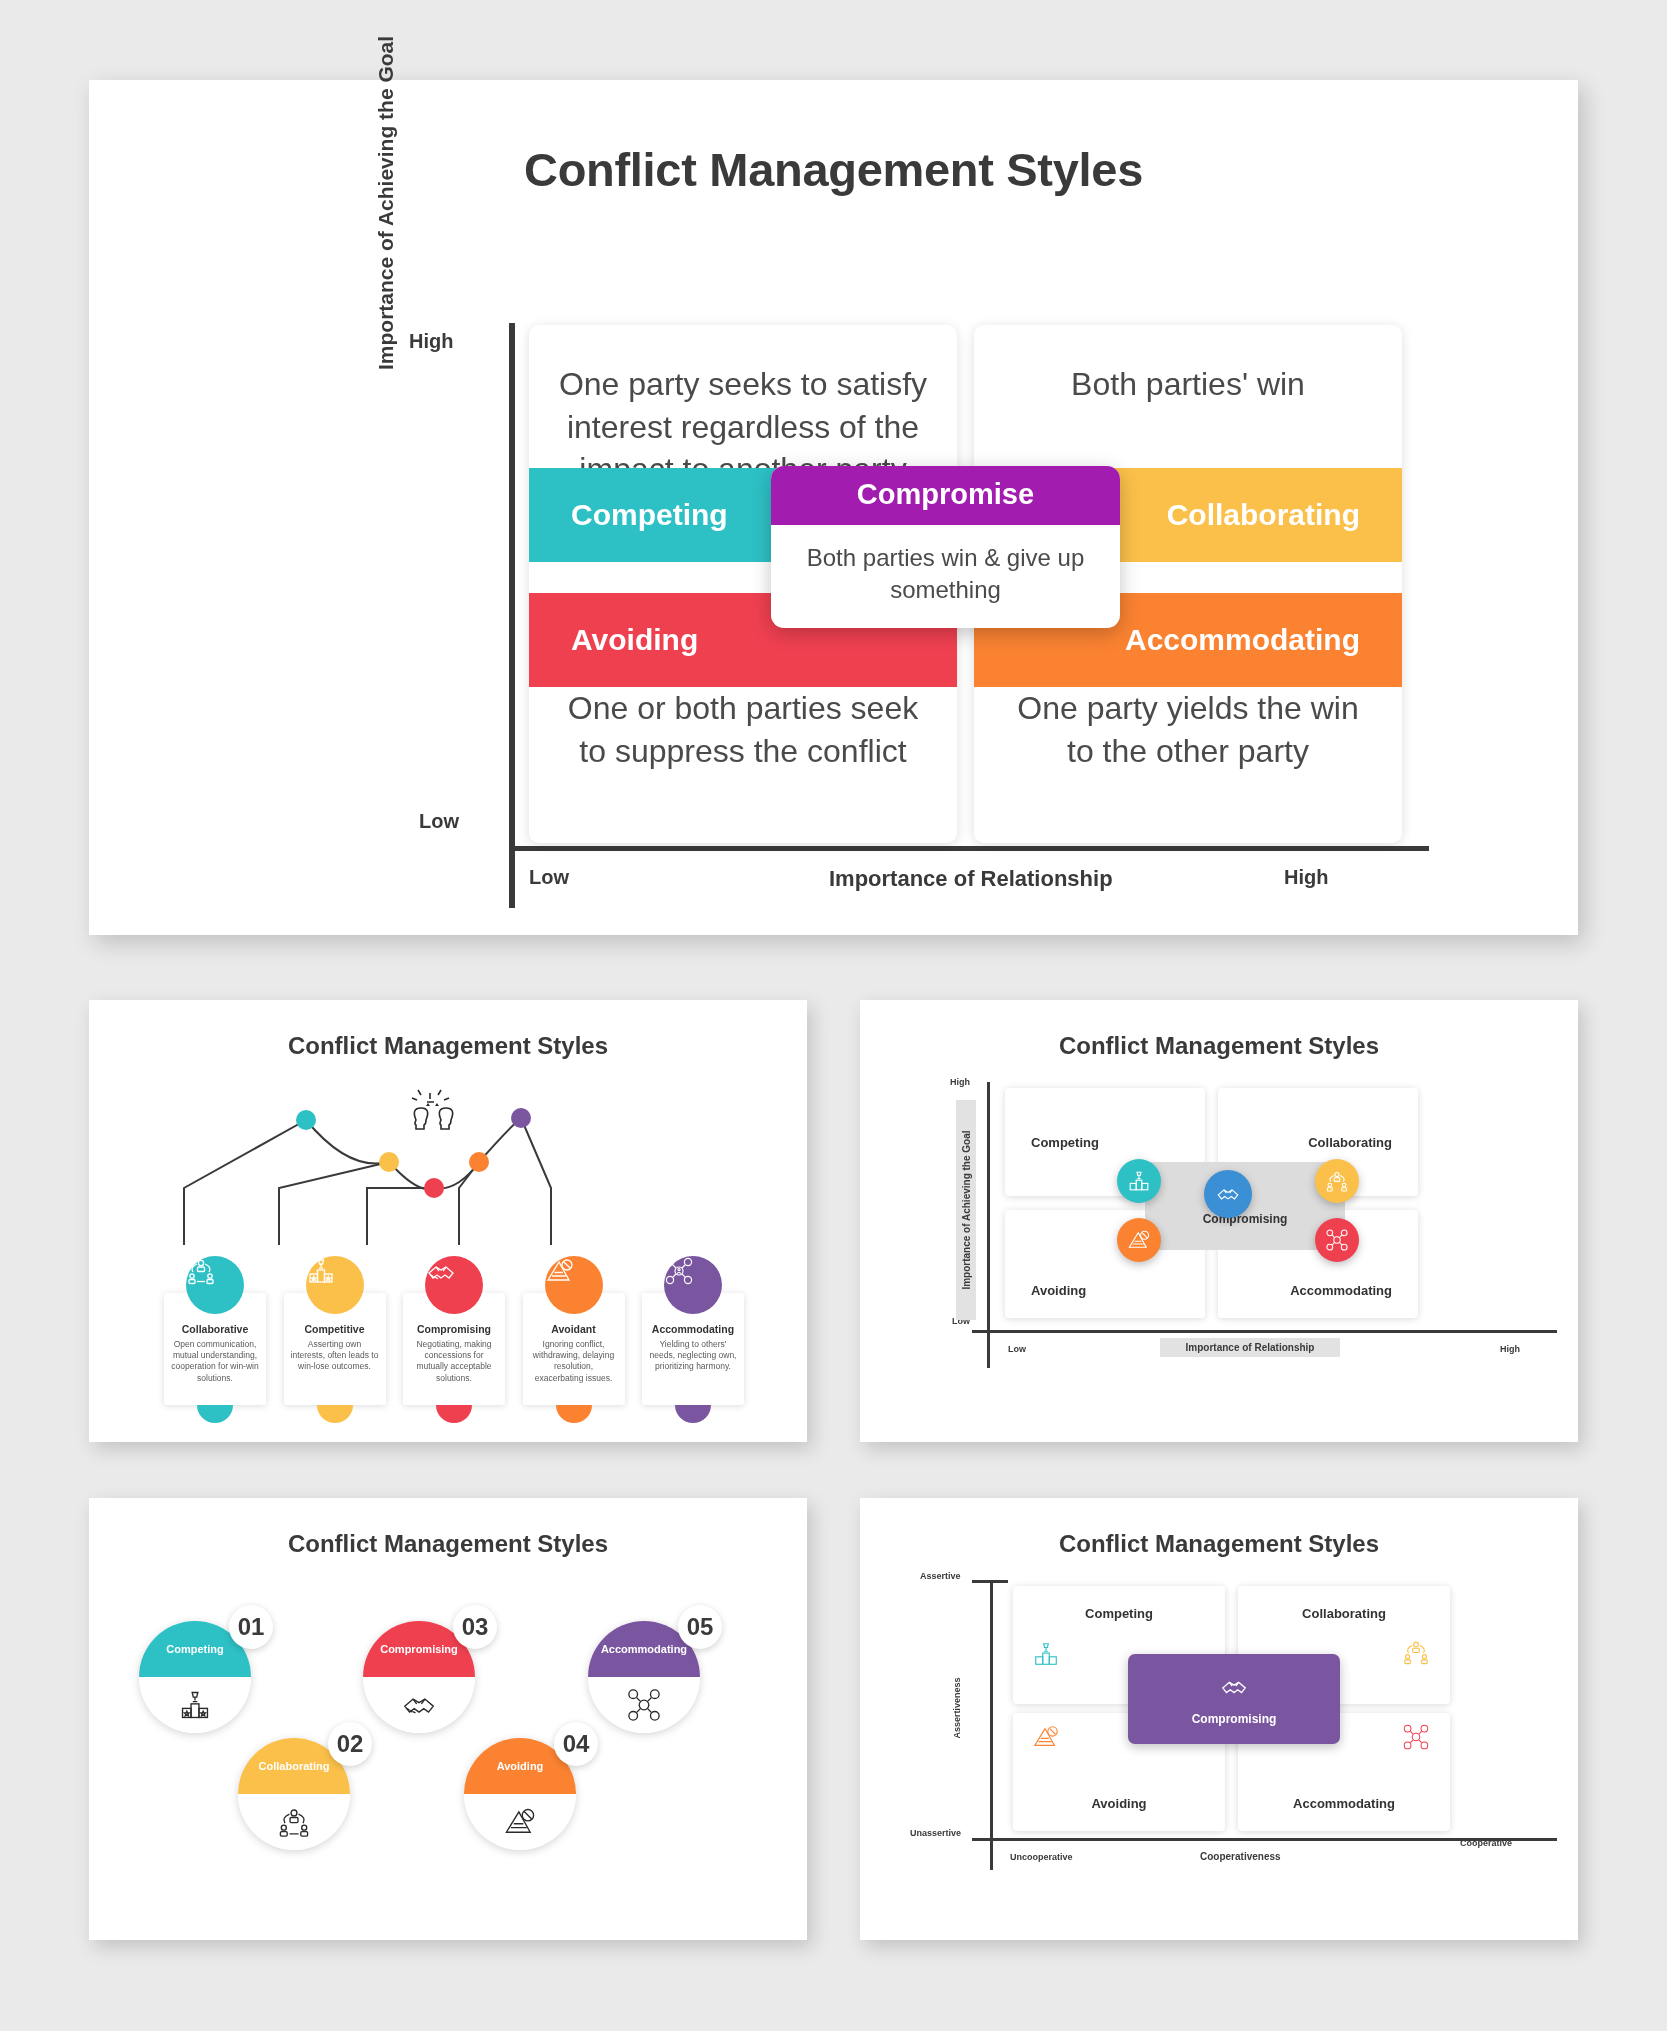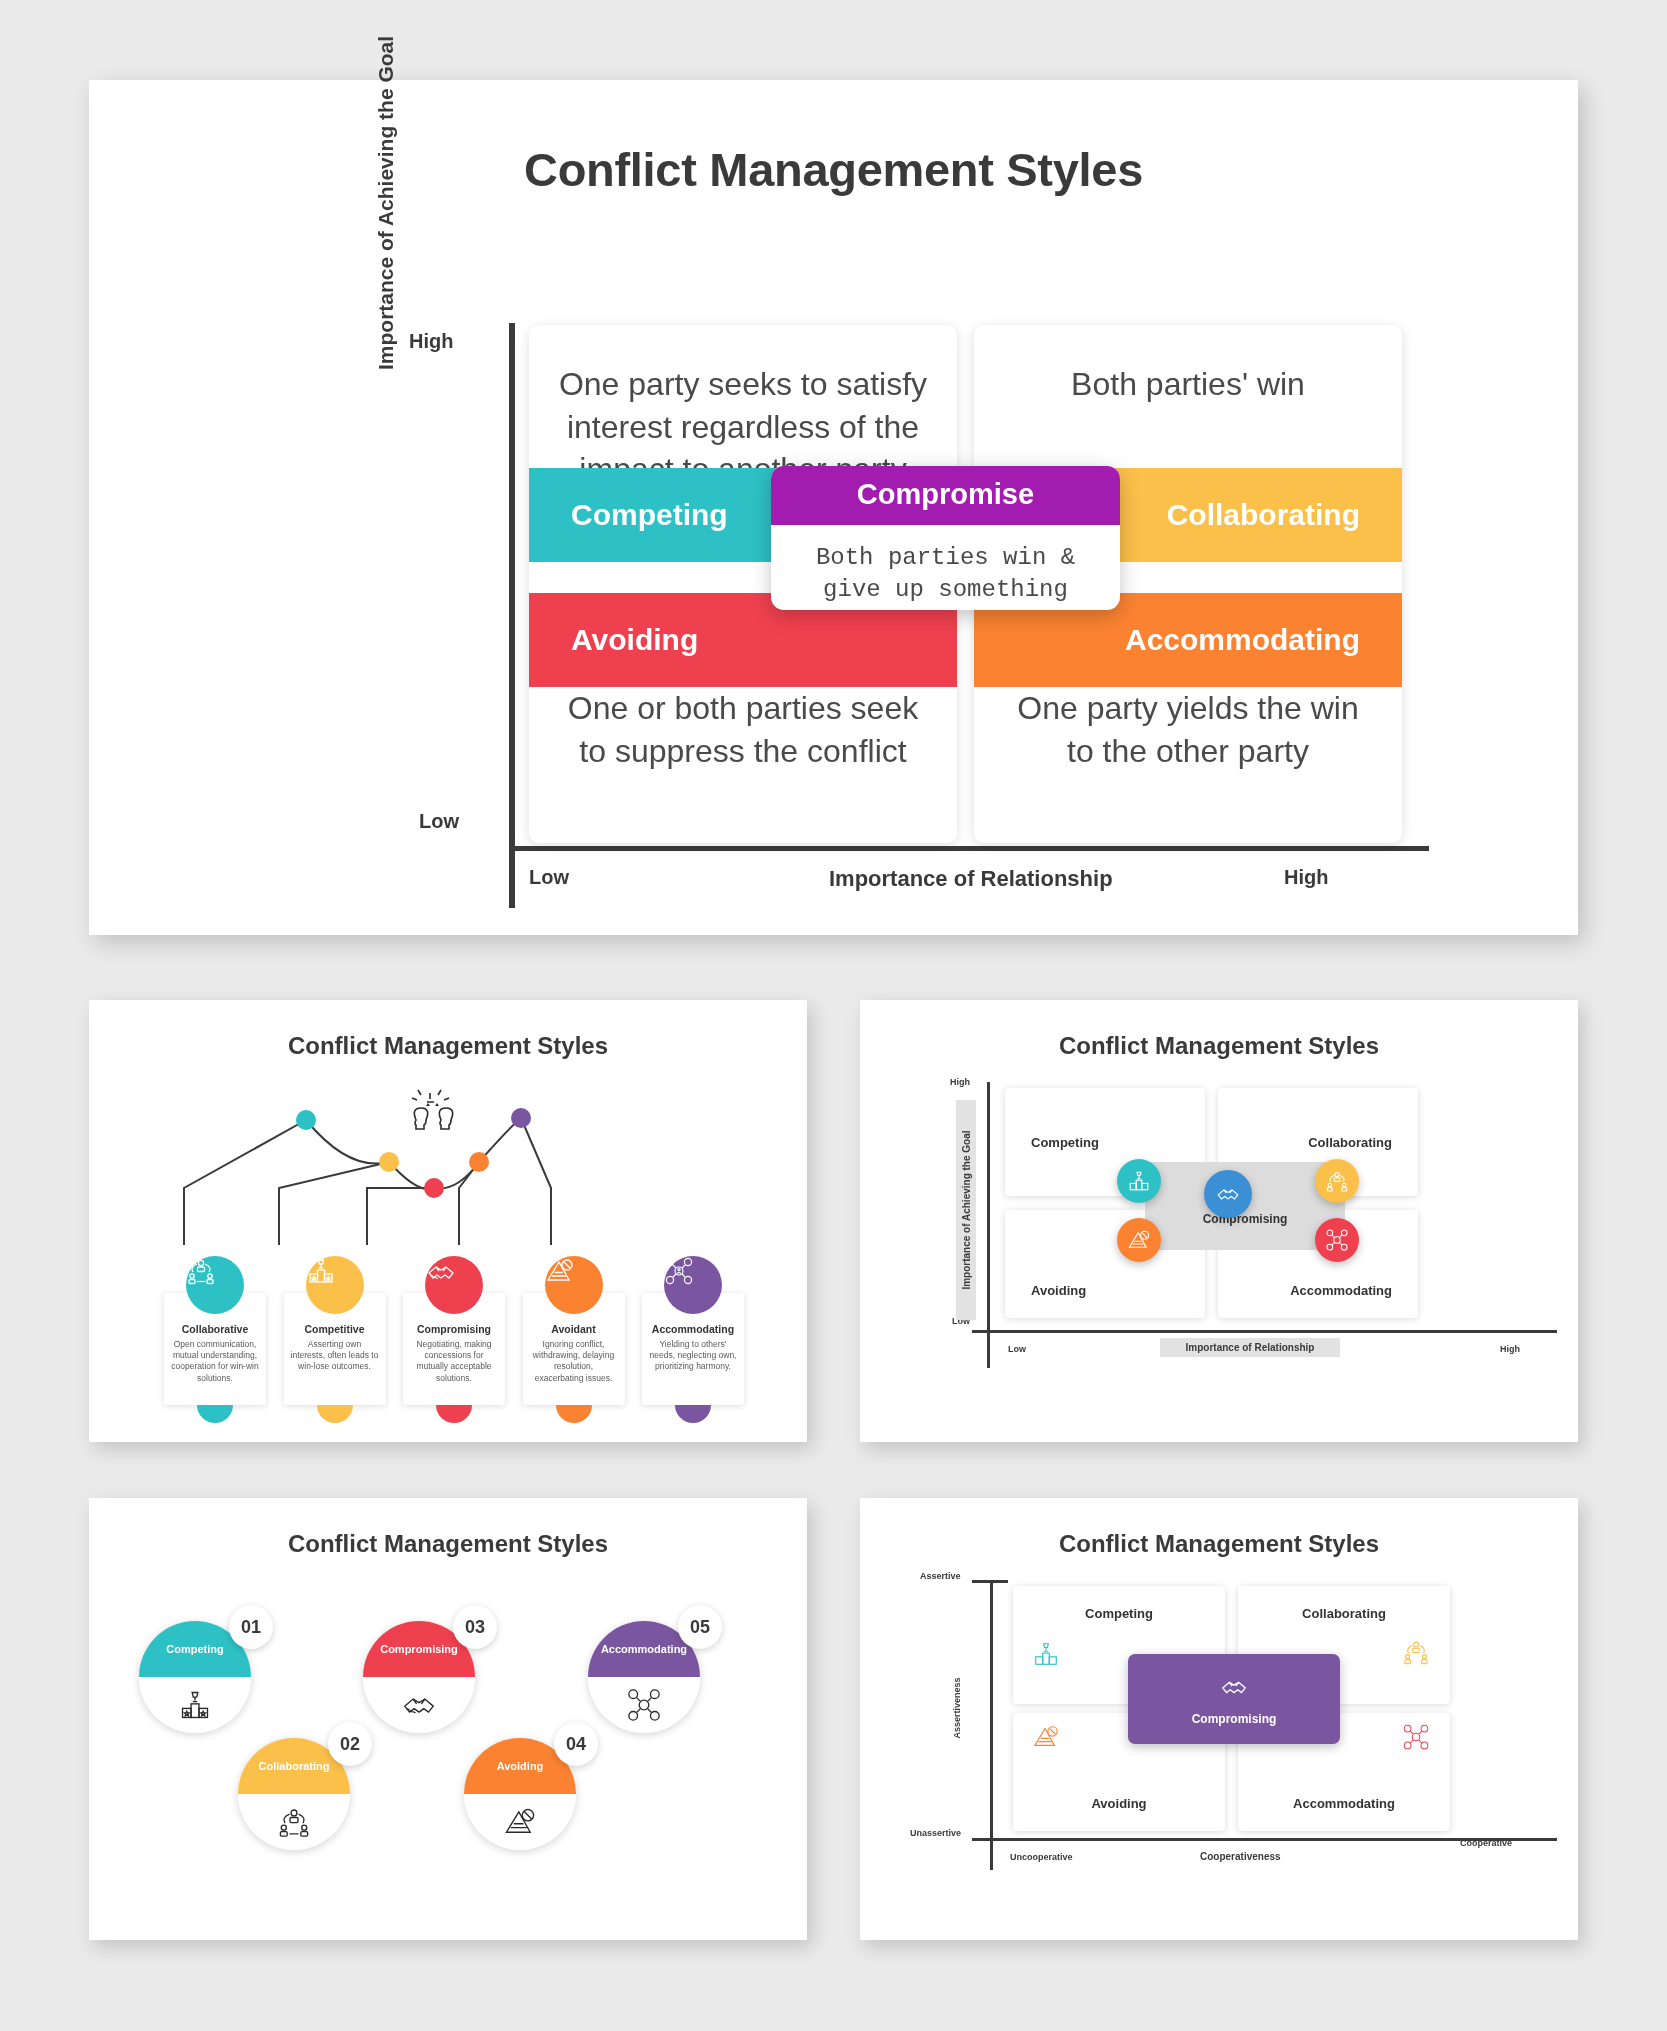--- a/index.html
+++ b/index.html
@@ -126,22 +126,21 @@
     background: #a21caf;
     color: #fff;
     font-size: 29px; font-weight: bold;
     text-align: center;
     padding: 12px 0 14px;
   }
   .compromise-body {
     font-size: 24px; color: #4a4a4a;
     text-align: center;
     line-height: 1.33;
-    padding: 17px 24px 4px;
-    font-family: Liberation Mono, monospace;
+    padding: 17px 24px 22px;
   }
 
   
   .thumb {
     position: absolute;
     background: #fff;
     box-shadow: 5px 7px 18px rgba(0,0,0,0.17);
   }
   .thumb-t1 { left: 89px;  top: 1000px; width: 718px; height: 442px; }
   .thumb-t2 { left: 860px; top: 1000px; width: 718px; height: 442px; }
@@ -237,21 +236,21 @@
     position: absolute; left: 0; top: 56px; width: 100%; height: 56px;
     background: #fff;
     display: flex; align-items: center; justify-content: center;
   }
   .nbadge {
     position: absolute;
     width: 44px; height: 44px; border-radius: 50%;
     background: #fff;
     box-shadow: 0 2px 7px rgba(0,0,0,0.18);
     display: flex; align-items: center; justify-content: center;
-    font-size: 18px; font-weight: bold; color: #3a3a3a;
+    font-size: 24px; font-weight: bold; color: #3a3a3a;
     z-index: 3;
   }
   
   .mm-center.purple { background: #7a56a0; color: #fff; border-radius: 7px; box-shadow: 0 3px 11px rgba(0,0,0,0.25); flex-direction: column; }
 </style>
 </head>
 <body>
 
 <div class="page">
 

